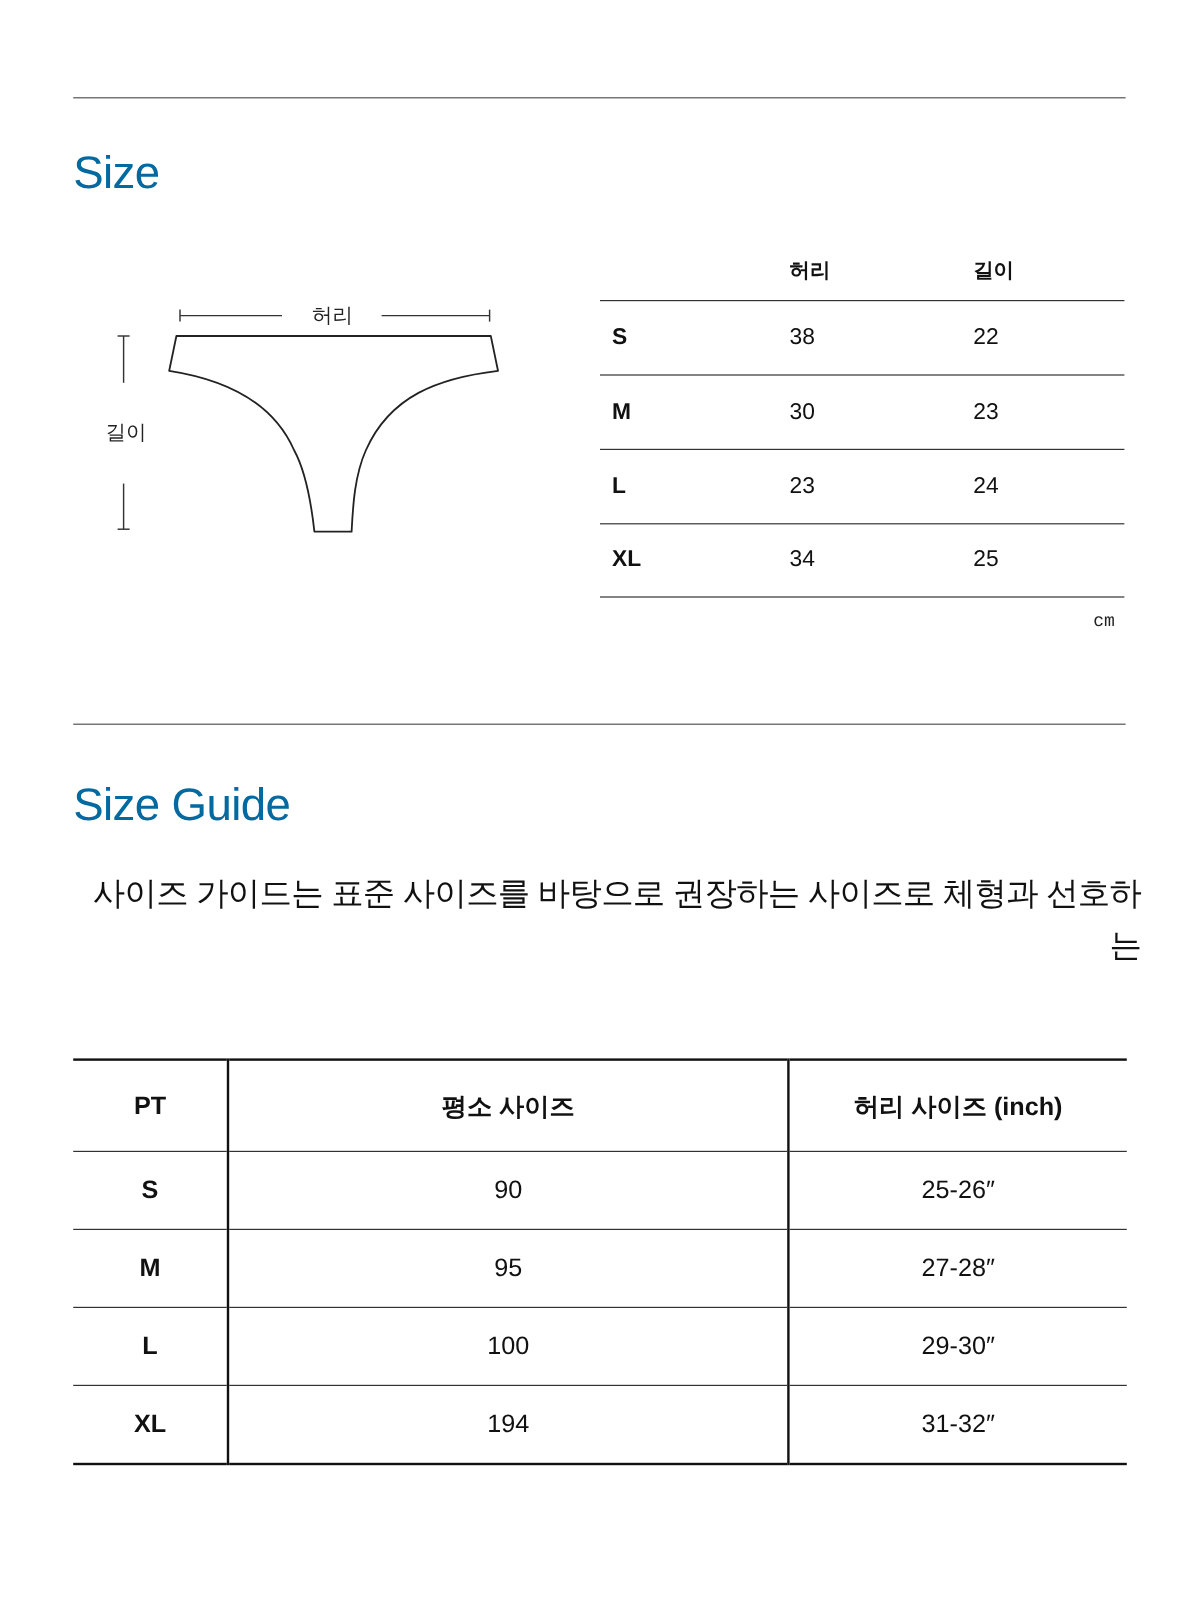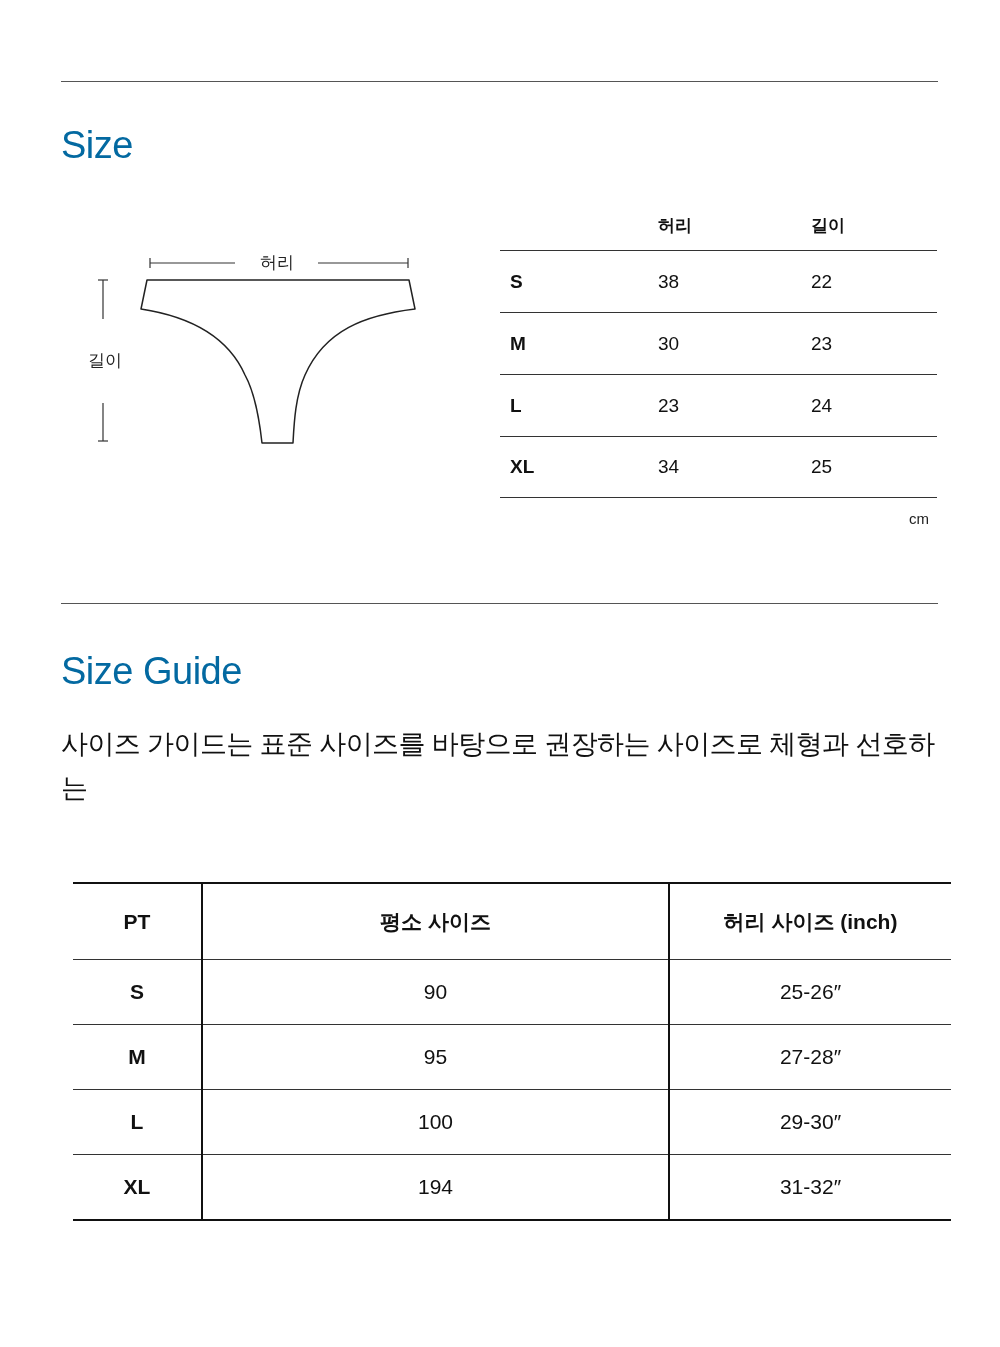--- a/index.html
+++ b/index.html
@@ -14,27 +14,27 @@
 
   
   .size-table { position: absolute; left: 500px; top: 200px; width: 437px; }
   .st-head { height: 50px; position: relative; border-bottom: 1.5px solid #333; }
   .st-row { height: 61px; position: relative; border-bottom: 1.5px solid #333; }
   .st-cell { position: absolute; top: 50%; transform: translateY(-50%); font-size: 19px; color: #111; }
   .st-head .st-cell { font-weight: 700; font-size: 17px; }
   .st-size { left: 10px; font-weight: 700; }
   .st-c1 { left: 158px; }
   .st-c2 { left: 311px; }
-  .unit { position: absolute; right: 8px; top: 510px; font-size: 15px; color: #222; }
+  .unit { position: absolute; right: 8px; top: 510px; font-size: 15px; color: #222; font-family: Liberation Mono, monospace; }
 
   
-  .guide-text { position: absolute; left: 61px; top: 722px; width: 890px; font-size: 27px; line-height: 44px; color: #111; letter-spacing: -0.6px; margin: 0; }
+  .guide-text { position: absolute; left: 61px; top: 722px; width: 890px; font-size: 27px; line-height: 44px; color: #111; letter-spacing: -0.6px; margin: 0; text-align: right; }
 
   
-  .guide-table { position: absolute; left: 73px; top: 882px; width: 878px; border-collapse: collapse; }
+  .guide-table { position: absolute; left: 61px; top: 882px; width: 878px; border-collapse: collapse; }
   .guide-table th, .guide-table td { text-align: center; font-size: 21px; color: #111; padding: 0; }
   .guide-table th { height: 75px; font-weight: 700; }
   .guide-table td { height: 64px; }
   .guide-table tr { border-bottom: 1.5px solid #333; }
   .guide-table thead tr { border-top: 2px solid #111; }
   .guide-table tbody tr:last-child { border-bottom: 2px solid #111; }
   .guide-table .col-pt { width: 128px; border-right: 2px solid #111; font-weight: 700; }
   .guide-table .col-reg { width: 465px; border-right: 2px solid #111; margin-left: 40px; }
 </style>
 </head>

